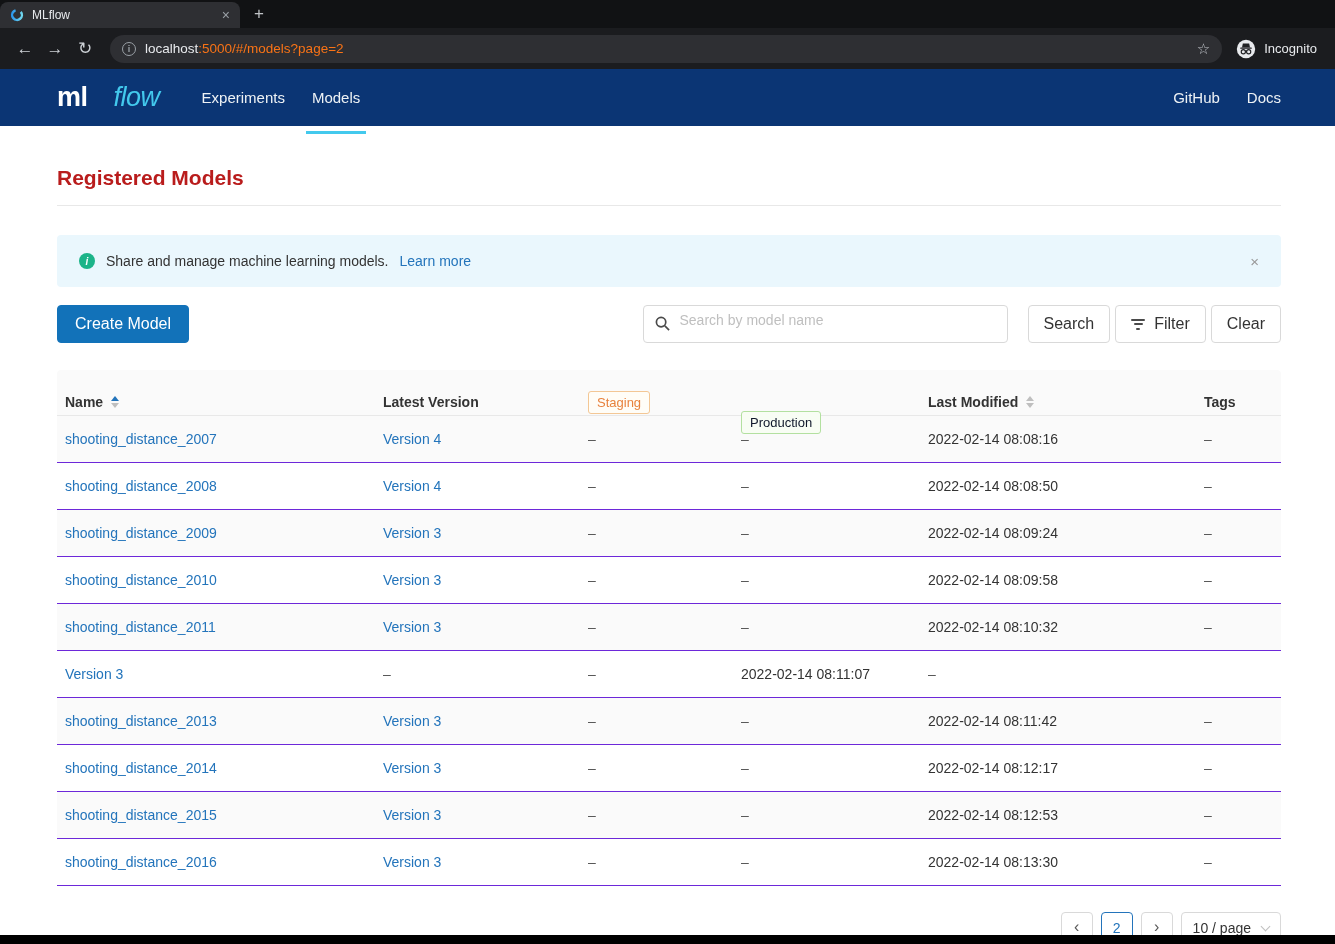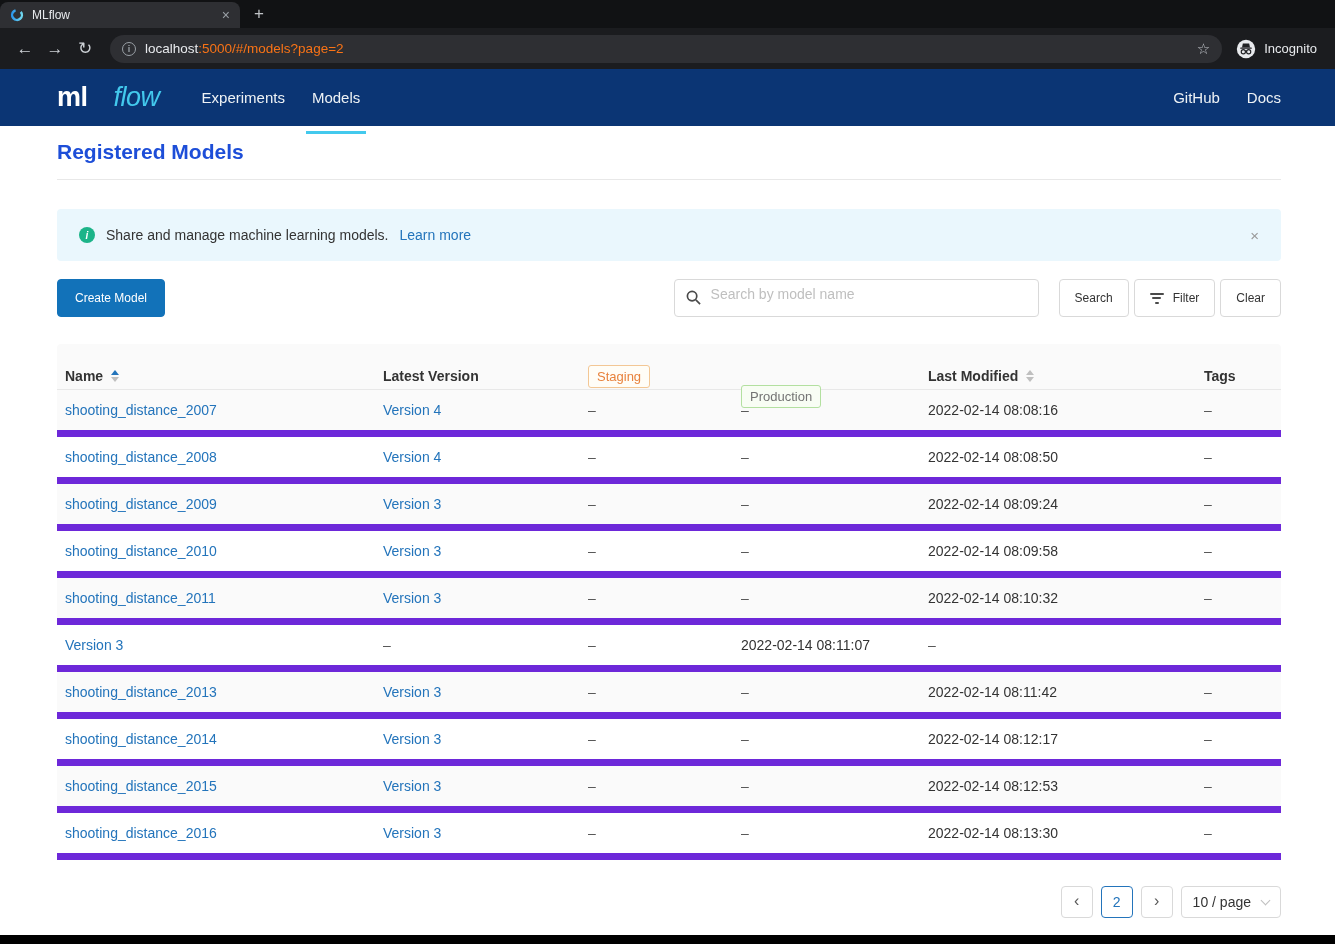--- a/index.html
+++ b/index.html
@@ -68,42 +68,42 @@
   }
   .nav-item.active::after {
     content: ""; position: absolute; left: -6px; right: -6px; bottom: 0;
     height: 3px; background: #43c9ed;
   }
   .appbar .right { margin-left: auto; display: flex; gap: 27px; }
   .appbar .right .nav-item { margin-right: 0; }
 
   
   .content { padding: 0 54px 0 57px; }
-  .page-title { margin-top: 14px; font-size: 21px; font-weight: 700; color: #1d4ed8; }
+  .page-title { margin-top: 40px; font-size: 21px; font-weight: 700; color: #b91c1c; }
   .title-divider { height: 1px; background: #e8e8e8; margin-top: 15px; }
 
   .banner {
     margin-top: 29px; height: 52px; background: #eaf7fd; border-radius: 4px;
     display: flex; align-items: center; gap: 11px; padding: 0 22px;
     font-size: 14px; color: #333;
   }
   .banner-icon {
     width: 16px; height: 16px; border-radius: 50%; background: #1cb489;
     color: #fff; font-size: 10px; font-weight: bold; font-style: italic;
     display: flex; align-items: center; justify-content: center; flex: 0 0 auto;
   }
   .banner-link { color: #2374bb; text-decoration: none; cursor: pointer; }
   .banner-close { margin-left: auto; color: #999; font-size: 15px; cursor: pointer; }
 
   .controls { margin-top: 18px; display: flex; align-items: center; }
   .controls .spacer { flex: 1; }
   .control-right { display: flex; align-items: center; gap: 5px; }
   .btn {
     height: 38px; border: 1px solid #d9d9d9; background: #fff; border-radius: 4px;
-    font-size: 12px; color: #333; padding: 0 15px; font-family: inherit;
+    font-size: 16px; color: #333; padding: 0 15px; font-family: inherit;
     display: inline-flex; align-items: center; justify-content: center; gap: 9px;
     cursor: pointer;
   }
   .btn.primary { background: #1272b9; border-color: #1272b9; color: #fff; padding: 0 17px; }
   .search-box { position: relative; width: 365px; margin-right: 15px; }
   .search-box input {
     width: 100%; height: 38px; border: 1px solid #d9d9d9; border-radius: 4px;
     padding: 0 12px 8px 36px; font-size: 14px; color: #333; font-family: inherit; outline: none;
   }
   .search-box input::placeholder { color: #bfbfbf; }
@@ -133,23 +133,23 @@
   .caret-down {
     width: 0; height: 0; border-left: 4px solid transparent; border-right: 4px solid transparent;
     border-top: 5px solid #bfbfbf;
   }
   .sorter.asc .caret-up { border-bottom-color: #2374bb; }
   .tag {
     display: inline-block; padding: 1px 8px; font-size: 13px; font-weight: 400;
     border-radius: 3px; line-height: 19px;
   }
   .tag.staging { color: #e8823d; border: 1px solid #f3c795; background: #fffdf7; }
-  .tag.production { color: #737373; border: 1px solid #b3e0a0; background: #f8fdf4; margin-top: 41px; }
-
-  .tr { height: 47px; align-items: center; border-bottom: 7px solid #6d28d9; font-size: 14px; color: #333; }
+  .tag.production { color: #0f172a; border: 1px solid #b3e0a0; background: #f8fdf4; margin-top: 41px; }
+
+  .tr { height: 47px; align-items: center; border-bottom: 1px solid #6d28d9; font-size: 14px; color: #333; }
   .tbody .tr:nth-child(odd) { background: #fafafa; }
   .td { padding: 0 10px; white-space: nowrap; overflow: hidden; }
   .td:first-child { padding-left: 8px; }
   .td .link { color: #2374bb; text-decoration: none; cursor: pointer; }
   .dash { color: #595959; }
 
   
   .pagination { margin-top: 26px; display: flex; justify-content: flex-end; align-items: center; gap: 8px; }
   .pg-btn {
     width: 32px; height: 32px; border: 1px solid #d9d9d9; border-radius: 4px; background: #fff;

